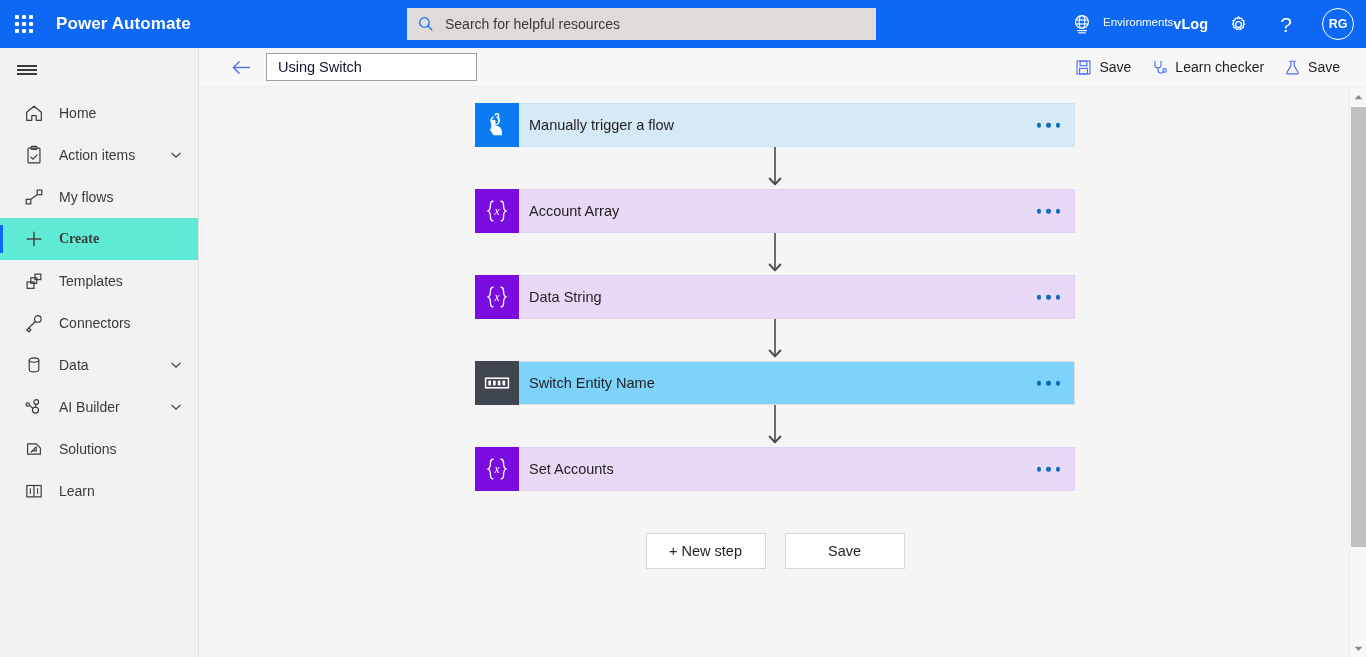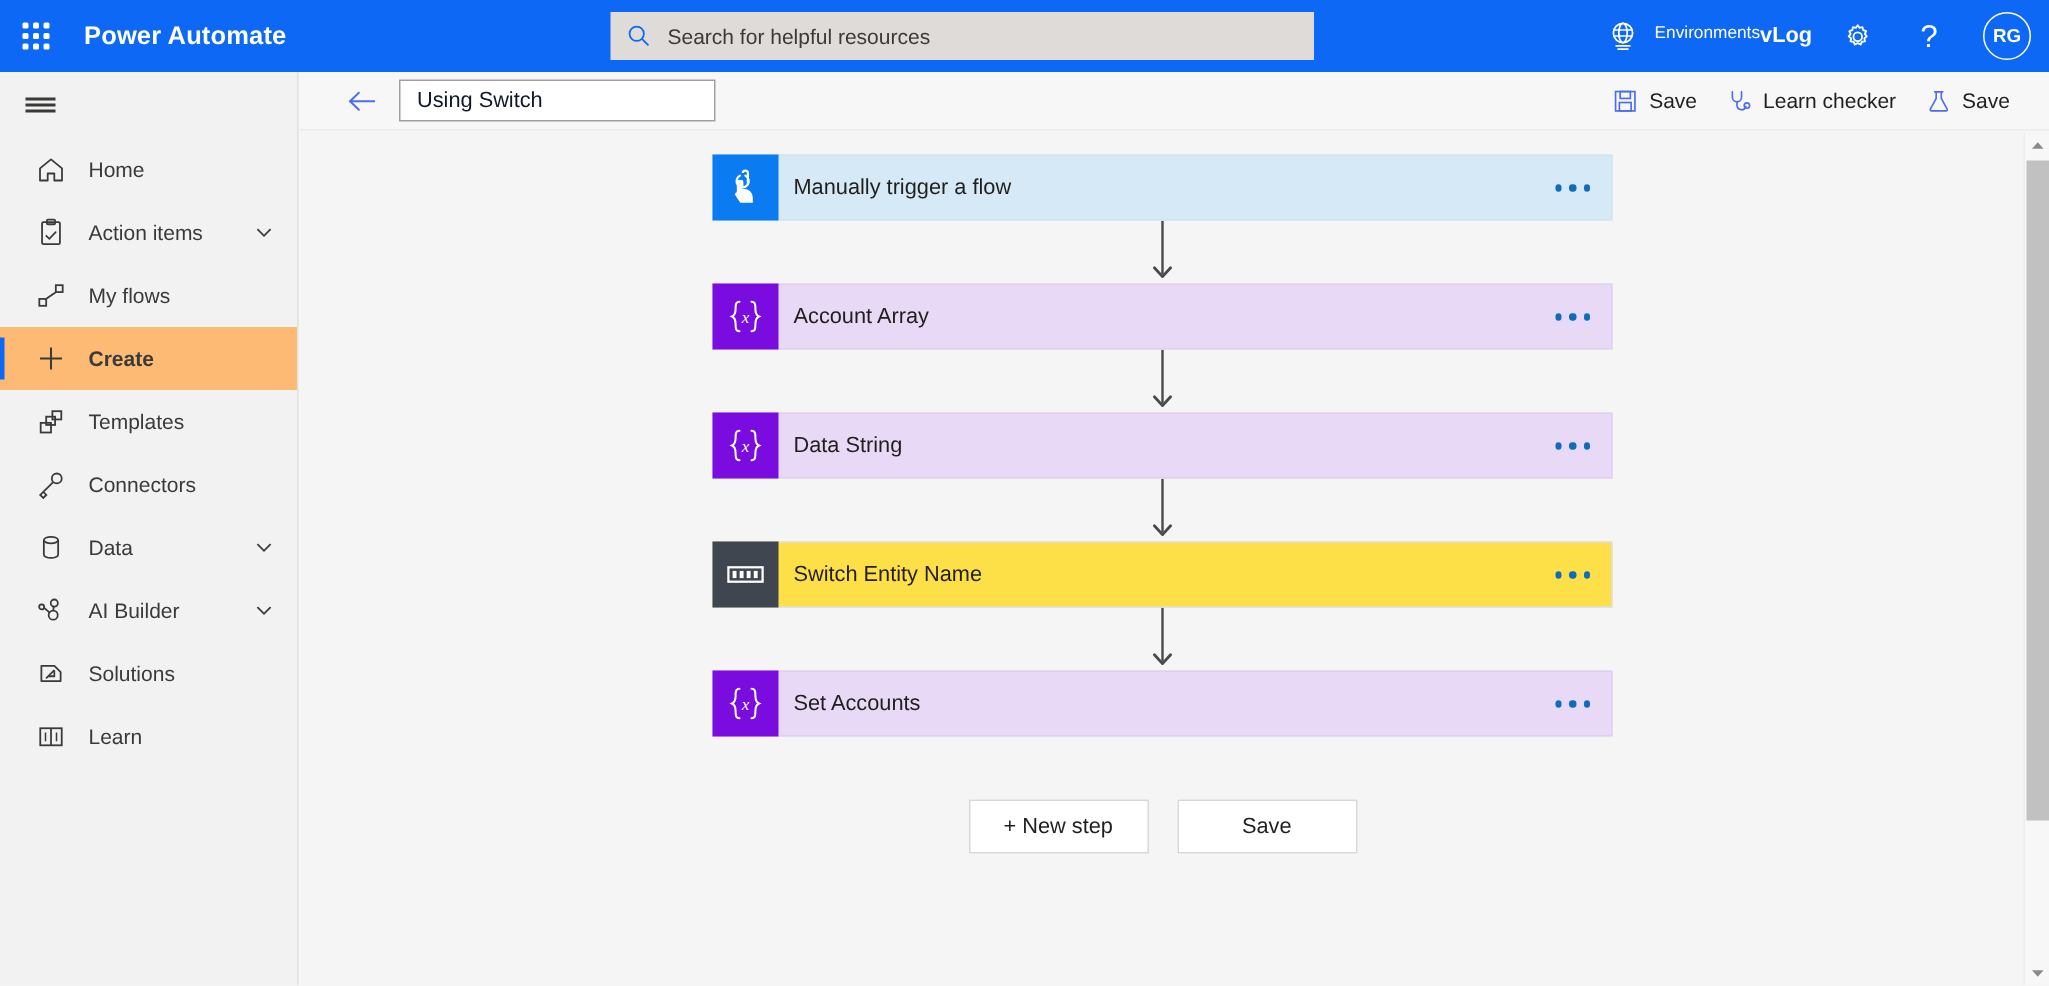--- a/index.html
+++ b/index.html
@@ -89,21 +89,21 @@
     padding-left: 17px; cursor: pointer;
   }
   .hamburger span { display: block; width: 20px; height: 1.6px; background: #3b3a39; margin: 2.6px 0; }
   .nav-item {
     height: 42px; display: flex; align-items: center;
     position: relative; cursor: pointer;
     color: #3b3a39; font-size: 14px;
     padding-left: 23px;
   }
   .nav-item .nav-ico { width: 22px; height: 22px; flex: 0 0 22px; margin-right: 14px; }
-  .nav-item.selected { background: #fdba74; font-weight: bold; }
+  .nav-item.selected { background: #5eead4; font-weight: bold; font-family: Liberation Serif, serif; }
   .nav-item.selected::before {
     content: ""; position: absolute; left: 0; top: 7px;
     width: 3px; height: 28px; background: #0c68f5;
   }
   .chev { position: absolute; right: 16px; width: 12px; height: 12px; }
 
   
   .cmdbar {
     position: absolute; left: 200px; top: 48px;
     width: 1166px; height: 39px;
@@ -160,21 +160,21 @@
     position: absolute; right: 14px; top: 50%;
     transform: translateY(-50%);
     display: flex; gap: 5px; cursor: pointer;
   }
   .card .ellipsis i { width: 4.5px; height: 4.5px; border-radius: 50%; background: #0f6cbd; display: block; }
 
   .card.trigger { background: #d5e9f7; border-color: #cfe3f1; }
   .card.trigger .tile { background: #0a7bf0; }
   .card.variable { background: #e8d9f7; border-color: #ded0ee; }
   .card.variable .tile { background: #7a0ce0; }
-  .card.switch { background: #fde047; border-color: #dedede; }
+  .card.switch { background: #7dd3fc; border-color: #dedede; }
   .card.switch .tile { background: #3f4650; }
 
   .connector {
     width: 600px; height: 42px;
     display: flex; align-items: center; justify-content: center;
   }
   .connector svg { width: 16px; height: 42px; }
 
   .btn-row {
     display: flex; gap: 19px; justify-content: center;

